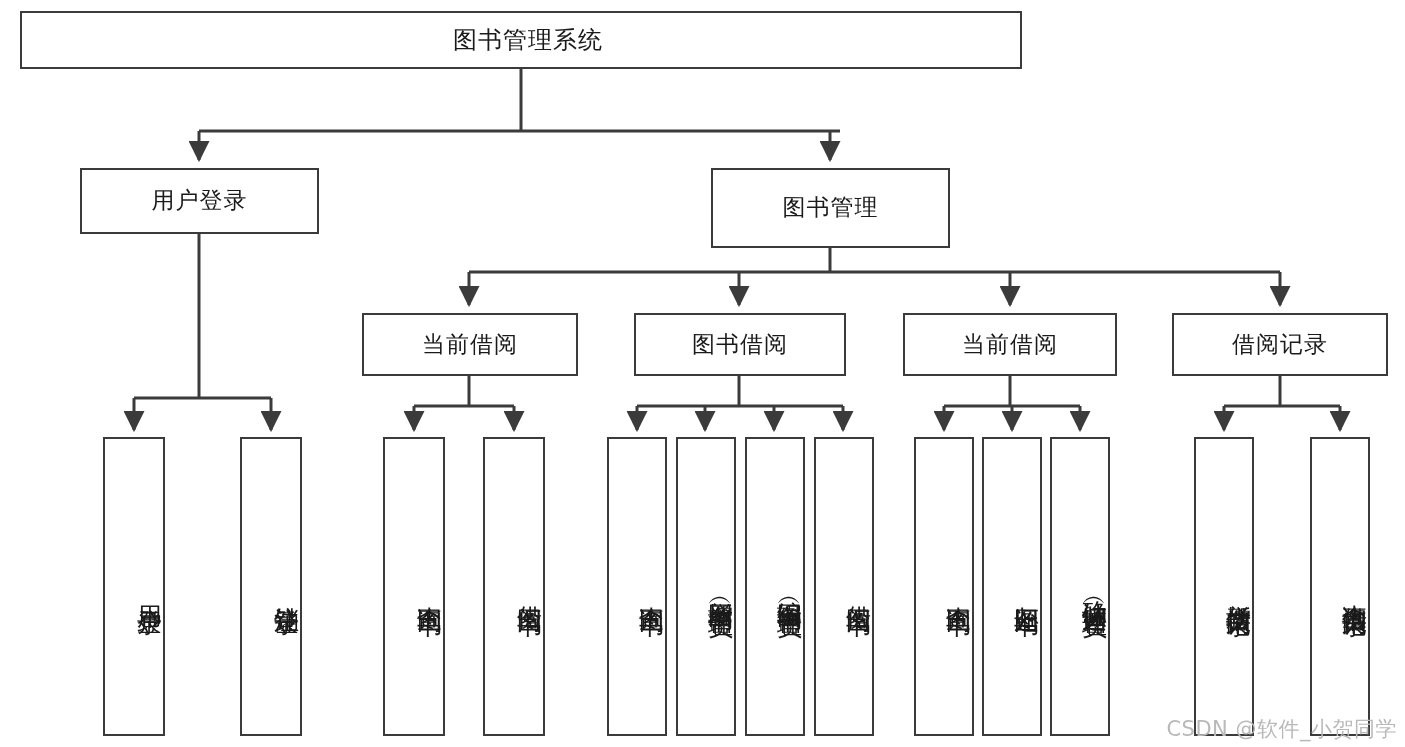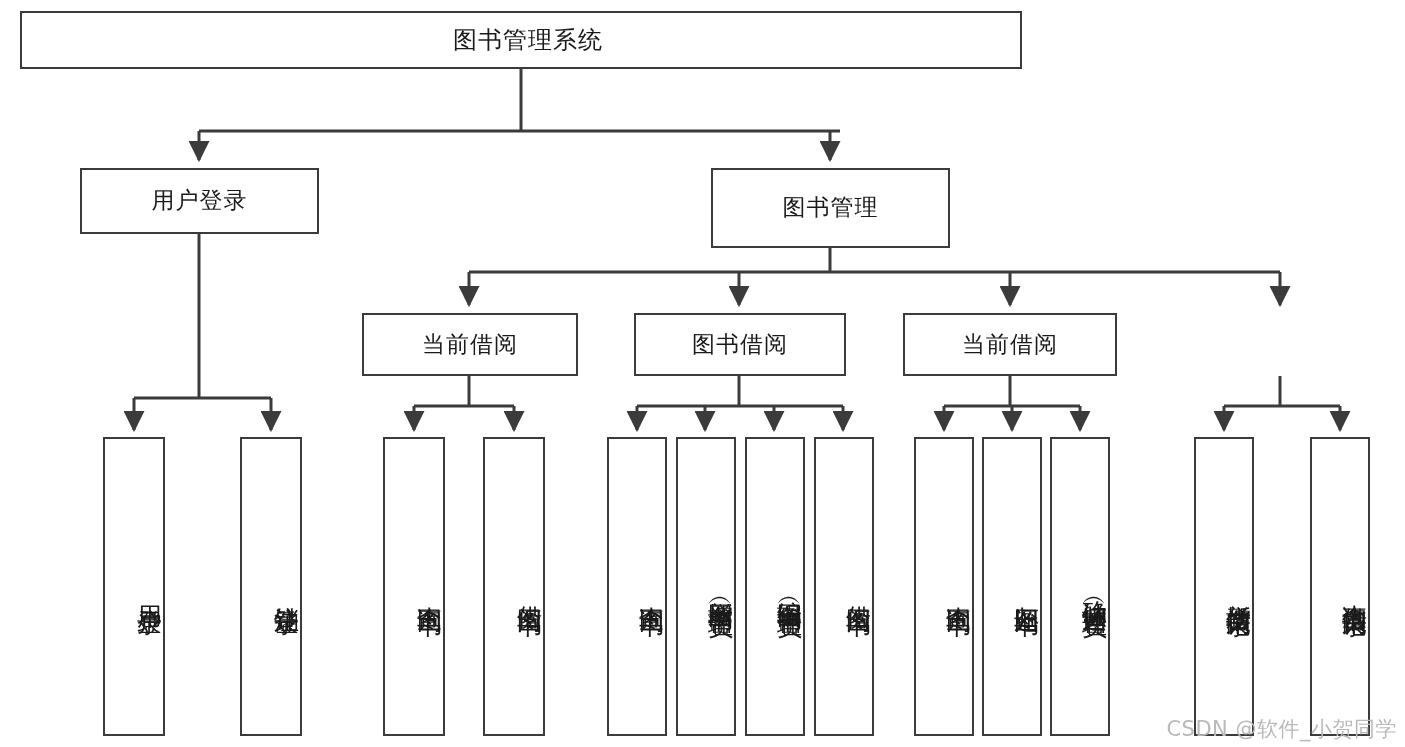--- a/index.html
+++ b/index.html
@@ -140,20 +140,23 @@
 
   <div class="node node-h" style="left:362px; top:313px; width:216px; height:63px;">
     <span>当前借阅</span>
   </div>
   <div class="node node-h" style="left:634px; top:313px; width:212px; height:63px;align-items:center;">
     <span>图书借阅</span>
   </div>
   <div class="node node-h" style="left:903px; top:313px; width:214px; height:63px;">
     <span>当前借阅</span>
   </div>
+  <div class="node node-h" style="left:1172px; top:313px; width:216px; height:63px;">
+    <span>借阅记录</span>
+  </div>
 
   <div class="node node-v" style="left:103px; top:437px; width:62px; height:299px;">
     <span class="vtext">用户登录</span>
   </div>
   <div class="node node-v" style="left:240px; top:437px; width:62px; height:299px;">
     <span class="vtext">注销登录</span>
   </div>
 
   <div class="node node-v" style="left:383px; top:437px; width:62px; height:299px;">
     <span class="vtext">查询图书</span>

